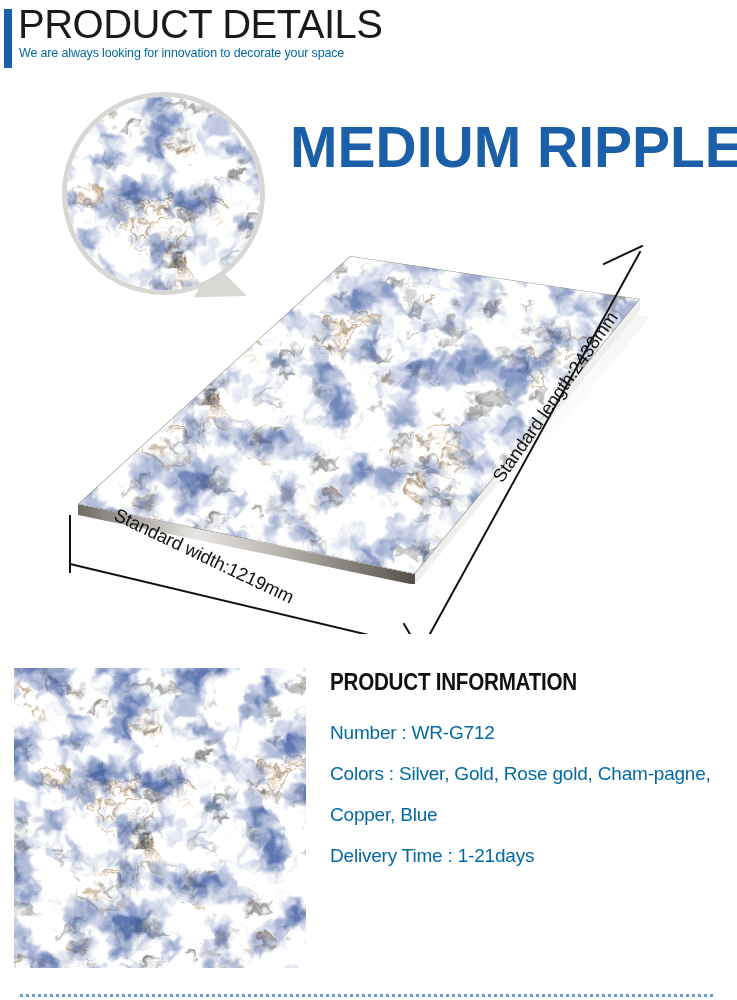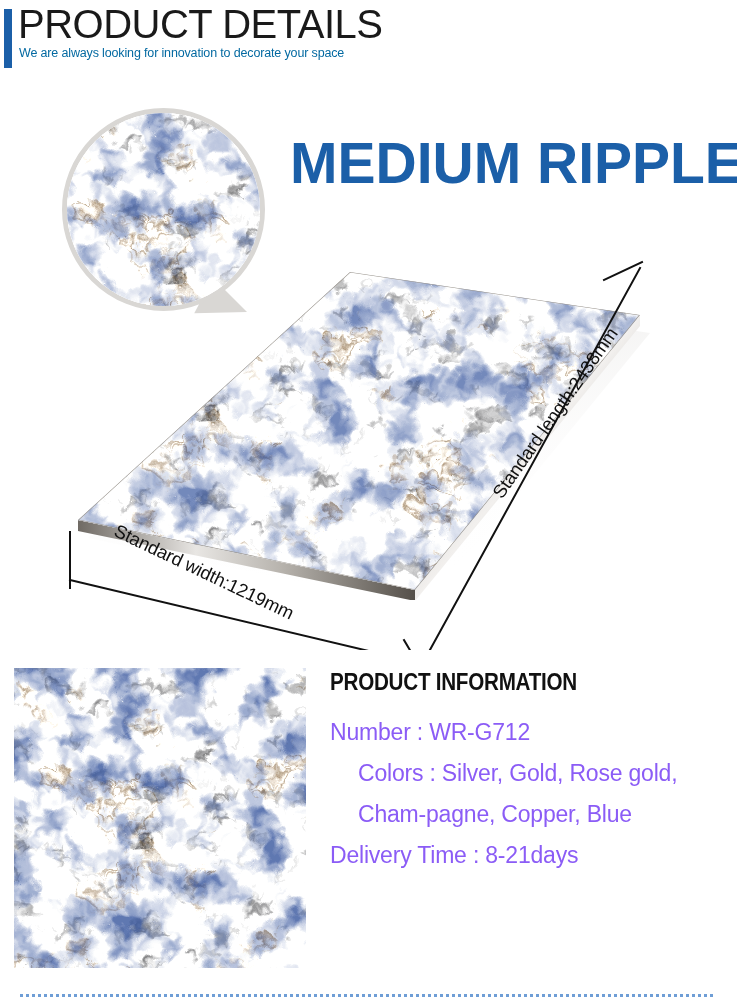--- a/index.html
+++ b/index.html
@@ -37,21 +37,21 @@
   }
   #page-subtitle {
     position:absolute; left:19px; top:46px;
     font-size:12.5px;
     color:#0369a1;
     letter-spacing:-0.15px;
     white-space:nowrap;
   }
 
   
-  #hero { position:absolute; left:0; top:80px; width:595px; height:570px; }
+  #hero { position:absolute; left:0; top:64px; width:595px; height:570px; }
 
   #hero-title {
     position:absolute; left:290px; top:50px;
     font-size:57px;
     font-weight:bold;
     color:#1b5fa8;
     letter-spacing:0px;
     white-space:nowrap;
     font-family:"Liberation Sans", sans-serif;
   }
@@ -126,27 +126,27 @@
     font-weight:bold;
     font-size:24px;
     color:#111;
     letter-spacing:-0.3px;
     transform:scaleX(0.86);
     transform-origin:left center;
     white-space:nowrap;
     margin-bottom:16px;
   }
   .info-line {
-    font-size:23px;
-    color:#8b5cf6;
+    font-size:19px;
+    color:#0369a1;
     line-height:41px;
     letter-spacing:-0.2px;
     white-space:nowrap;
   }
-  .info-line.wrap { white-space:normal;margin-left:28px; }
+  .info-line.wrap { white-space:normal; }
 
   #footer-dots {
     position:absolute; left:20px; top:344px;
     width:696px; height:3px;
     background-image:repeating-linear-gradient(to right,#6f9ed6 0px,#6f9ed6 3px,transparent 3px,transparent 6px);
   }
 </style>
 </head>
 <body>
 
@@ -298,19 +298,19 @@
         <rect x="0" y="0" width="340" height="350" filter="url(#chromeSpec)" opacity="0.95"></rect>
         <rect x="0" y="0" width="340" height="350" filter="url(#blueLines)" opacity="0.8"></rect>
       </svg>
     </div>
 
     <div id="info-panel">
       <div id="info-title">PRODUCT INFORMATION</div>
 
       <div class="info-line">Number :  WR-G712</div>
       <div class="info-line wrap">Colors : Silver, Gold, Rose gold, Cham-pagne, Copper, Blue</div>
-      <div class="info-line">Delivery Time : 8-21days</div>
+      <div class="info-line">Delivery Time : 1-21days</div>
     </div>
 
     <div id="footer-dots"></div>
   </div>
 
 </div>
 
 </body></html>

